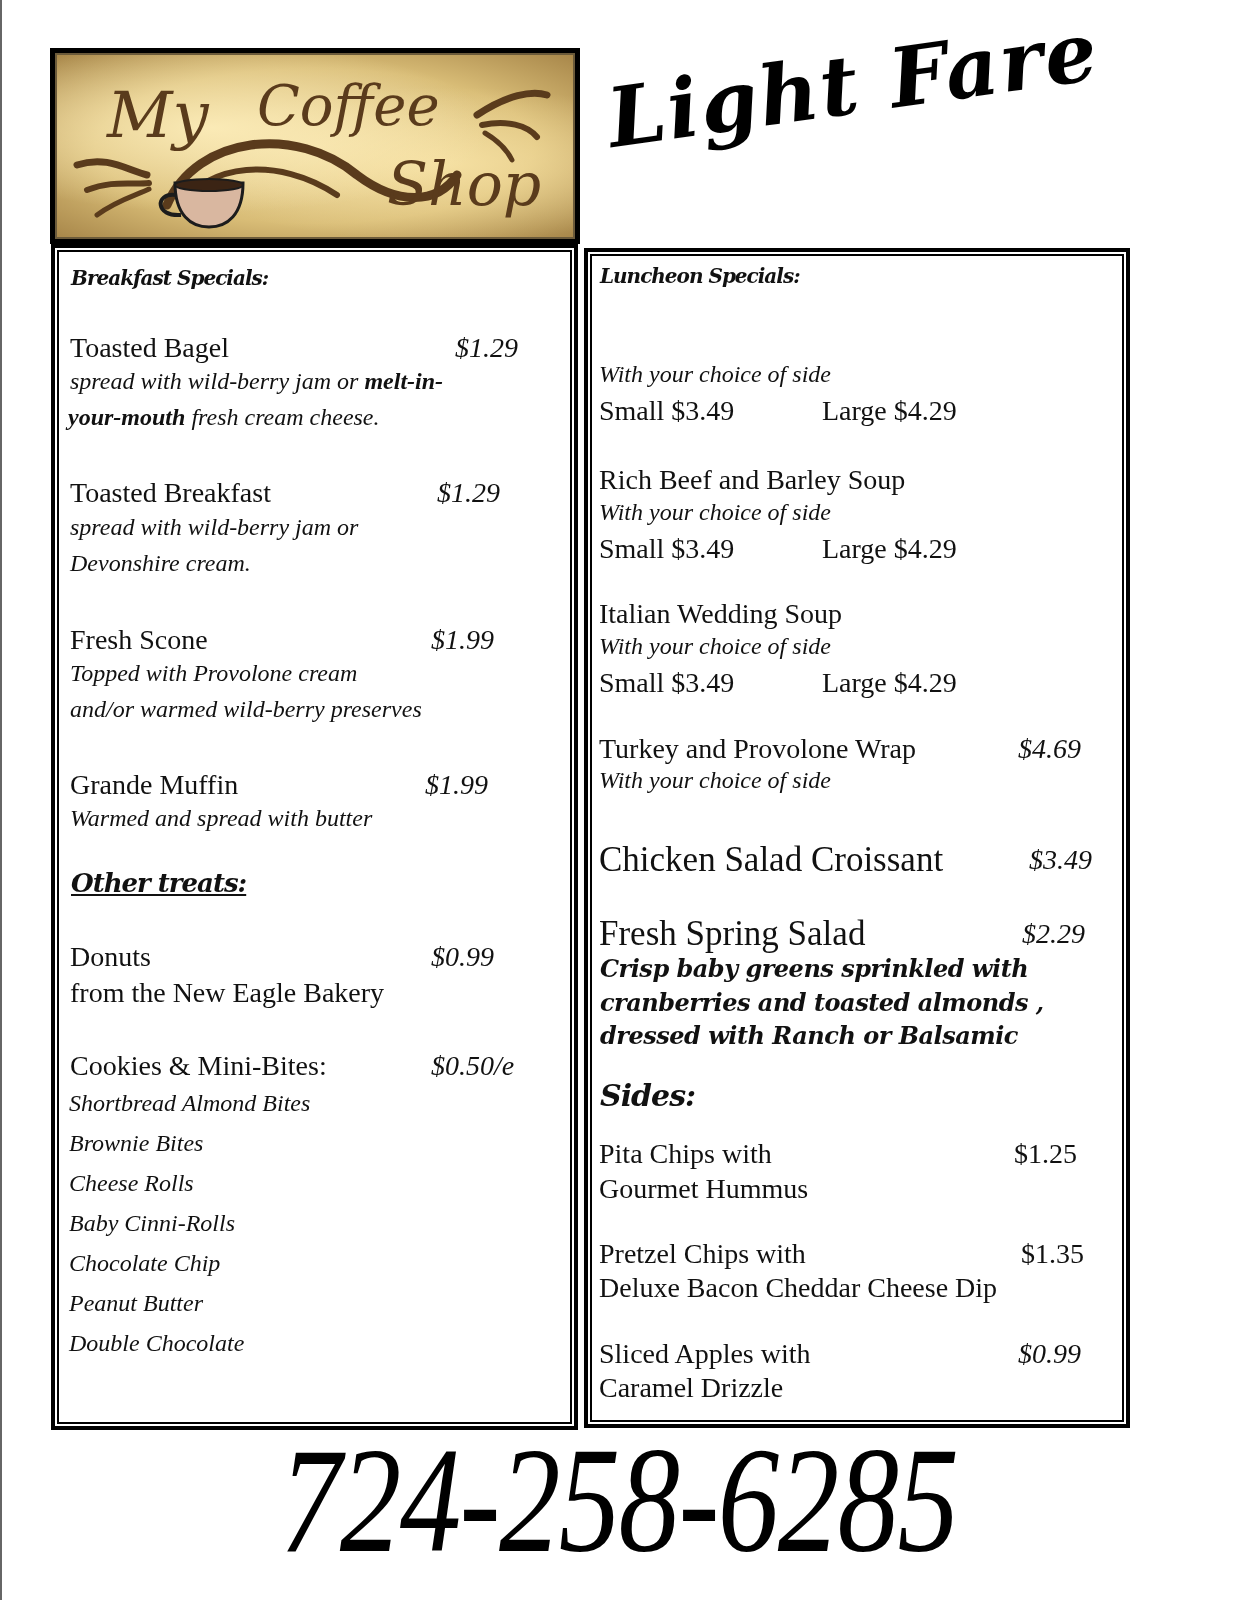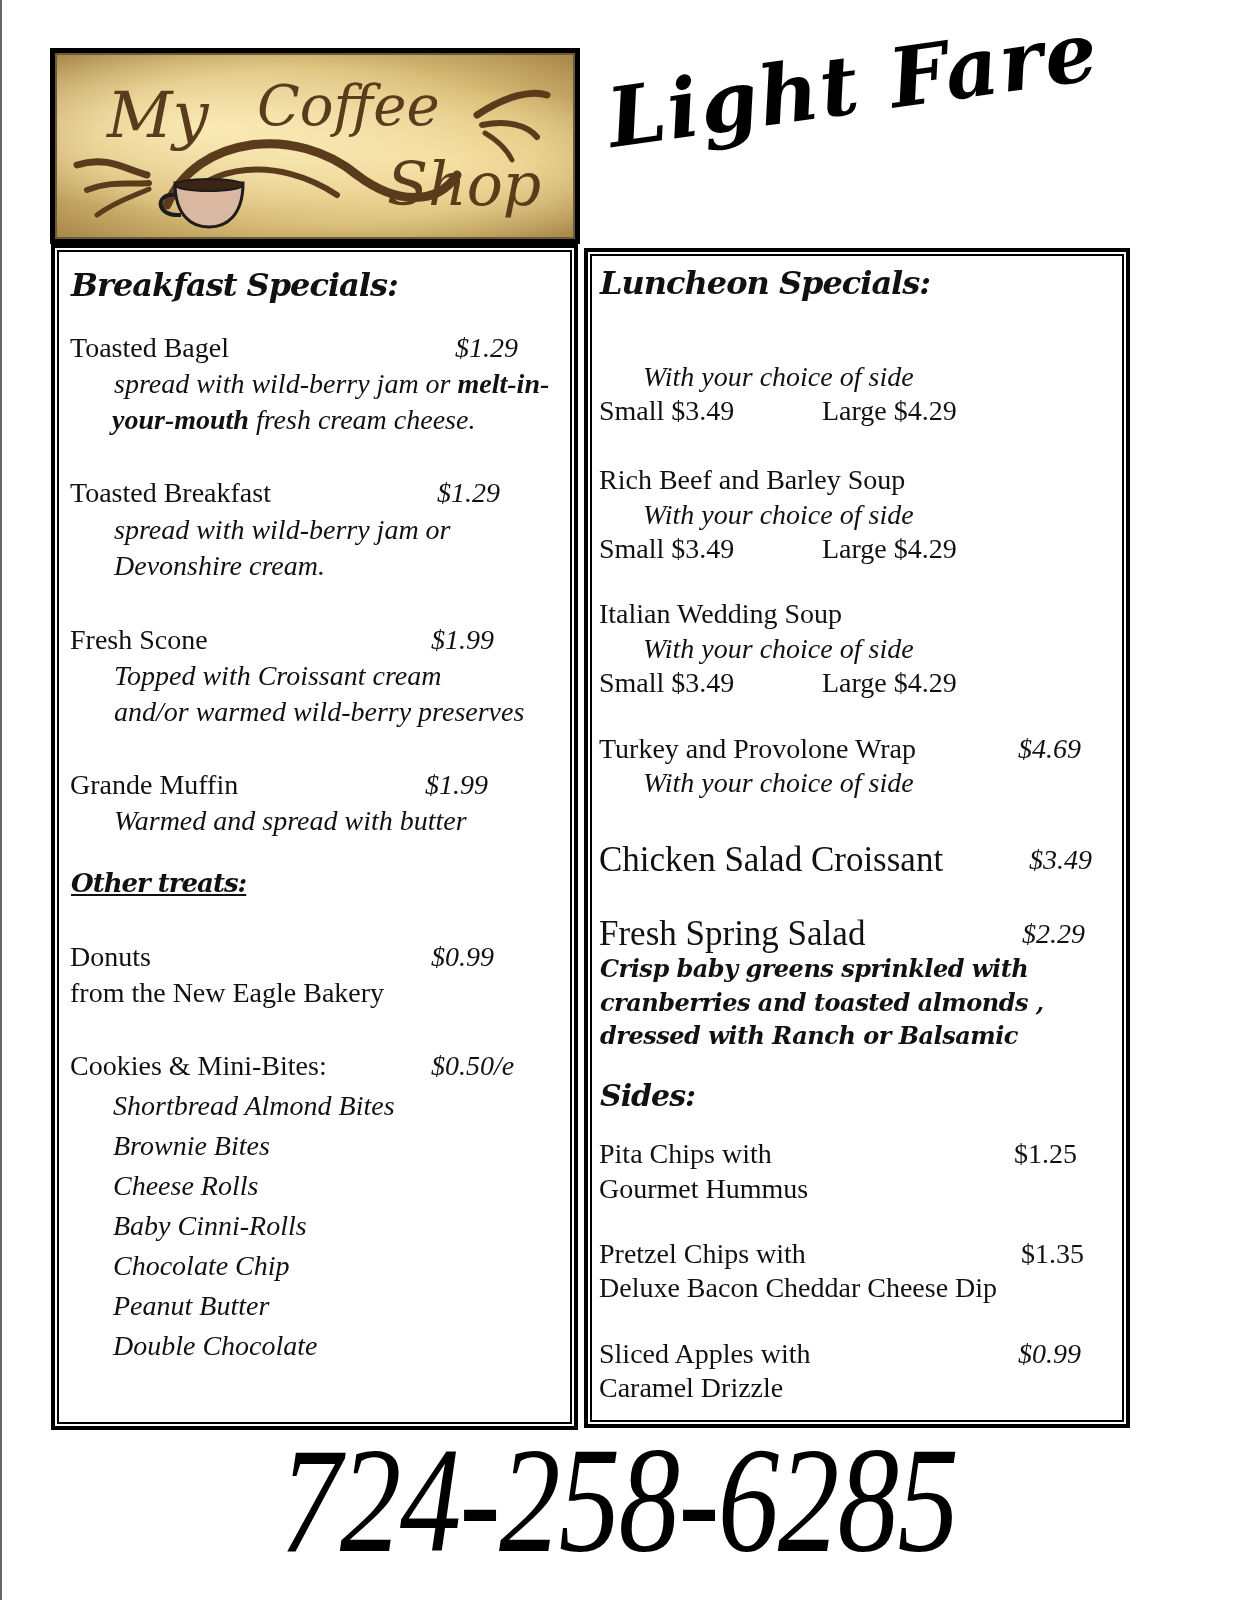--- a/index.html
+++ b/index.html
@@ -33,25 +33,25 @@
   
   .panel {
     position: absolute; background: #000; box-sizing: border-box; padding: 4px;
   }
   .panel-mid { background: #fff; width: 100%; height: 100%; box-sizing: border-box; padding: 2px; }
   .panel-inner { background: #fff; width: 100%; height: 100%; box-sizing: border-box; border: 2px solid #000; position: relative; }
   .left-panel { left: 51px; top: 244px; width: 527px; height: 1186px; }
   .right-panel { left: 584px; top: 248px; width: 546px; height: 1180px; }
 
   .abs { position: absolute; white-space: nowrap; }
-  .section-heading { font-style: italic; font-weight: bold; font-size: 32px; font-family: "DejaVu Serif", serif; letter-spacing: -1px; }
+  .section-heading { font-style: italic; font-weight: bold; font-size: 20px; font-family: "DejaVu Serif", serif; letter-spacing: -1px; }
   .item-name { font-size: 28px; }
   .item-price { font-size: 28px; font-style: italic; }
   .item-price.upright { font-style: normal; }
-  .item-desc { font-size: 28px; font-style: italic; margin-left: 44px; }
+  .item-desc { font-size: 24px; font-style: italic; }
   .script-desc { font-size: 24px; font-style: italic; font-weight: bold; font-family: "DejaVu Serif", serif; letter-spacing: -0.5px; }
   .big-name { font-size: 35px; }
 
   .phone {
     position: absolute; left: 280px; top: 1420px; font-family: "Liberation Serif", serif;
     font-style: italic; font-size: 150px; line-height: 160px; color: #000;
     transform: scaleX(0.82); transform-origin: left top; letter-spacing: -2px;
   }
 </style>
 </head>
@@ -97,21 +97,21 @@
     <div class="abs item-desc" style="left:11px; top:116px;"><span>spread with wild-berry jam or </span><b>melt-in-</b></div>
     <div class="abs item-desc" style="left:9px; top:152px;"><b>your-mouth</b><span> fresh cream cheese.</span></div>
 
     <div class="abs item-name" style="left:11px; top:225px;">Toasted Breakfast</div>
     <div class="abs item-price" style="left:378px; top:225px;">$1.29</div>
     <div class="abs item-desc" style="left:11px; top:262px;">spread with wild-berry jam or</div>
     <div class="abs item-desc" style="left:11px; top:298px;">Devonshire cream.</div>
 
     <div class="abs item-name" style="left:11px; top:372px;">Fresh Scone</div>
     <div class="abs item-price" style="left:372px; top:372px;">$1.99</div>
-    <div class="abs item-desc" style="left:11px; top:408px;">Topped with Croissant cream</div>
+    <div class="abs item-desc" style="left:11px; top:408px;">Topped with Provolone cream</div>
     <div class="abs item-desc" style="left:11px; top:444px;">and/or warmed wild-berry preserves</div>
 
     <div class="abs item-name" style="left:11px; top:517px;">Grande Muffin</div>
     <div class="abs item-price" style="left:366px; top:517px;">$1.99</div>
     <div class="abs item-desc" style="left:11px; top:553px;">Warmed and spread with butter</div>
 
     <div class="abs section-heading" style="left:12px; top:616px; font-size:26px;text-decoration:underline;">Other treats:</div>
 
     <div class="abs item-name" style="left:11px; top:689px;">Donuts</div>
     <div class="abs item-price" style="left:372px; top:689px;">$0.99</div>

